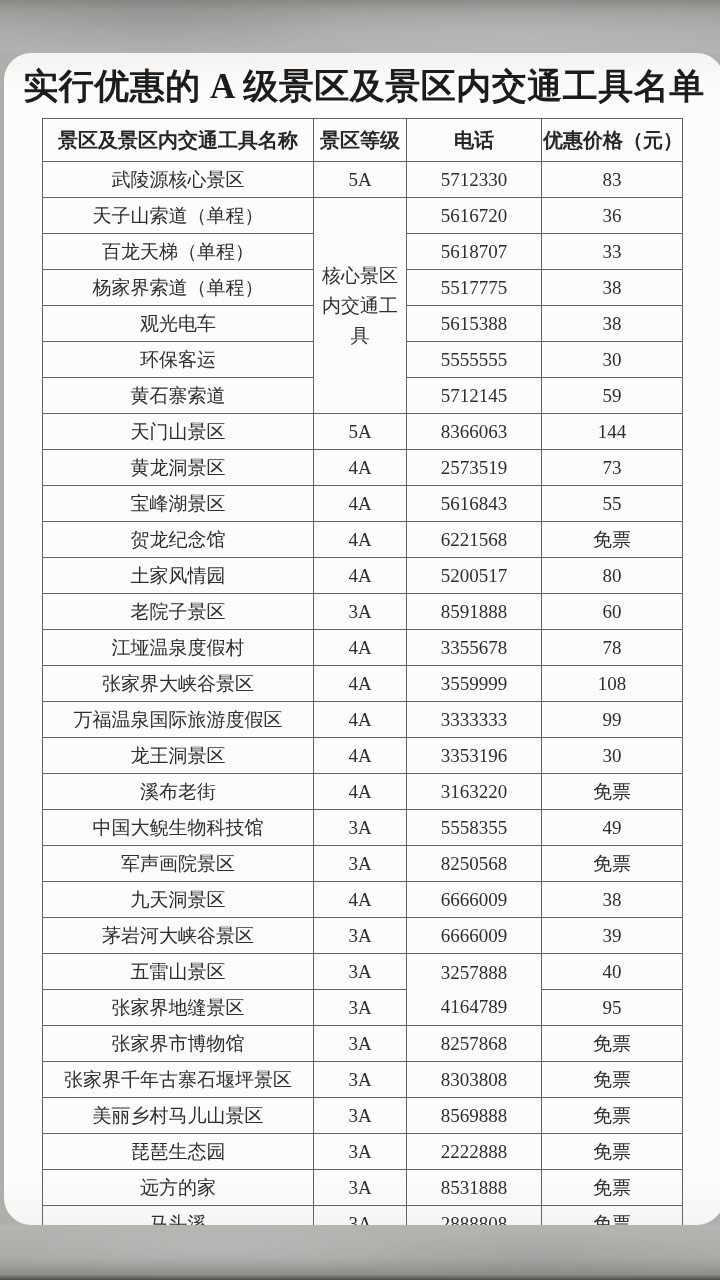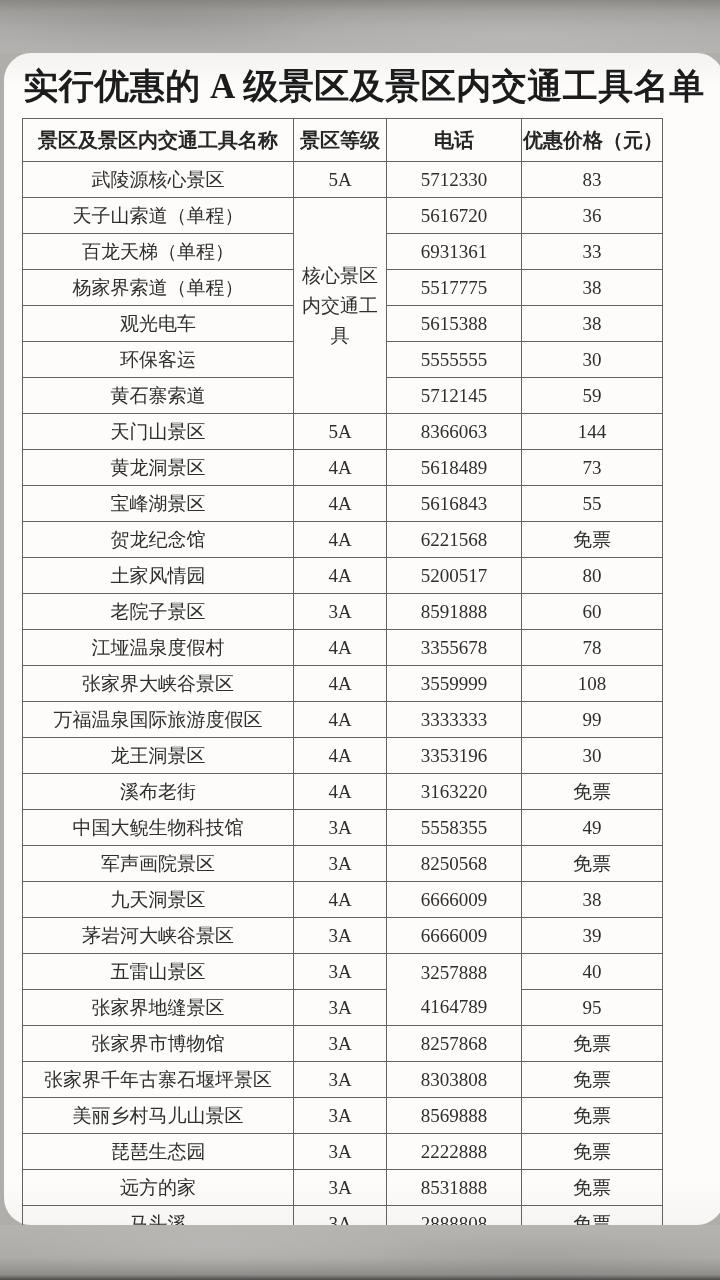--- a/index.html
+++ b/index.html
@@ -34,21 +34,21 @@
     font-size:35px;
     font-weight:bold;
     color:#1c1c1c;
     line-height:46px;
     letter-spacing:0.5px;
     white-space:nowrap;
   }
   table.sheet{
     border-collapse:collapse;
     table-layout:fixed;
-    margin:8px 0 0 18px;
+    margin:8px 0 0 38px;
     width:640px;
   }
   .sheet th,.sheet td{
     border:1.5px solid #636363;
     text-align:center;
     vertical-align:middle;
     color:#2e2e2e;
     overflow:hidden;
     white-space:nowrap;
   }
@@ -104,21 +104,21 @@
             <td>83</td>
           </tr>
           <tr>
             <td>天子山索道（单程）</td>
             <td class="grade-merged" rowspan="6">核心景区内交通工具</td>
             <td>5616720</td>
             <td>36</td>
           </tr>
           <tr>
             <td>百龙天梯（单程）</td>
-            <td>6931361</td>
+            <td>5618707</td>
             <td>33</td>
           </tr>
           <tr>
             <td>杨家界索道（单程）</td>
             <td>5517775</td>
             <td>38</td>
           </tr>
           <tr>
             <td>观光电车</td>
             <td>5615388</td>
@@ -136,21 +136,21 @@
           </tr>
           <tr>
             <td>天门山景区</td>
             <td>5A</td>
             <td>8366063</td>
             <td>144</td>
           </tr>
           <tr>
             <td>黄龙洞景区</td>
             <td>4A</td>
-            <td>5618489</td>
+            <td>2573519</td>
             <td>73</td>
           </tr>
           <tr>
             <td>宝峰湖景区</td>
             <td>4A</td>
             <td>5616843</td>
             <td>55</td>
           </tr>
           <tr>
             <td>贺龙纪念馆</td>

